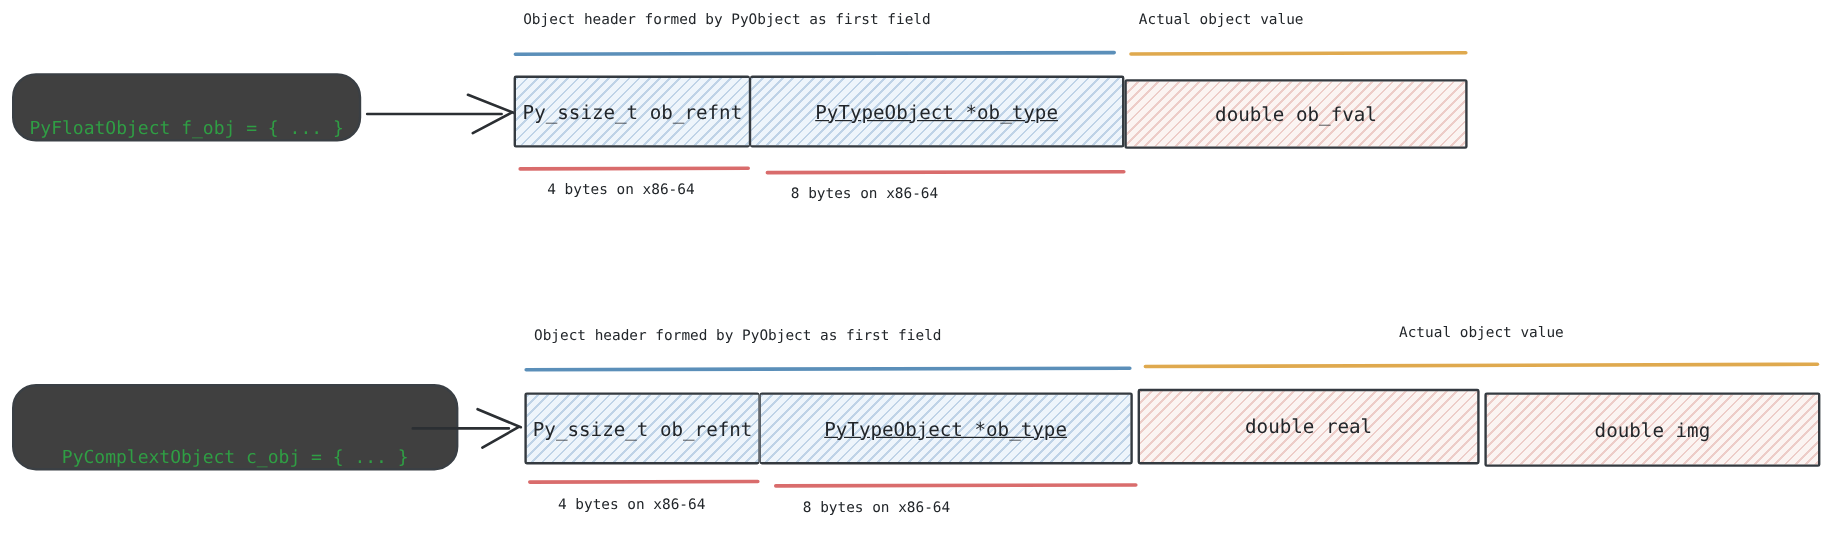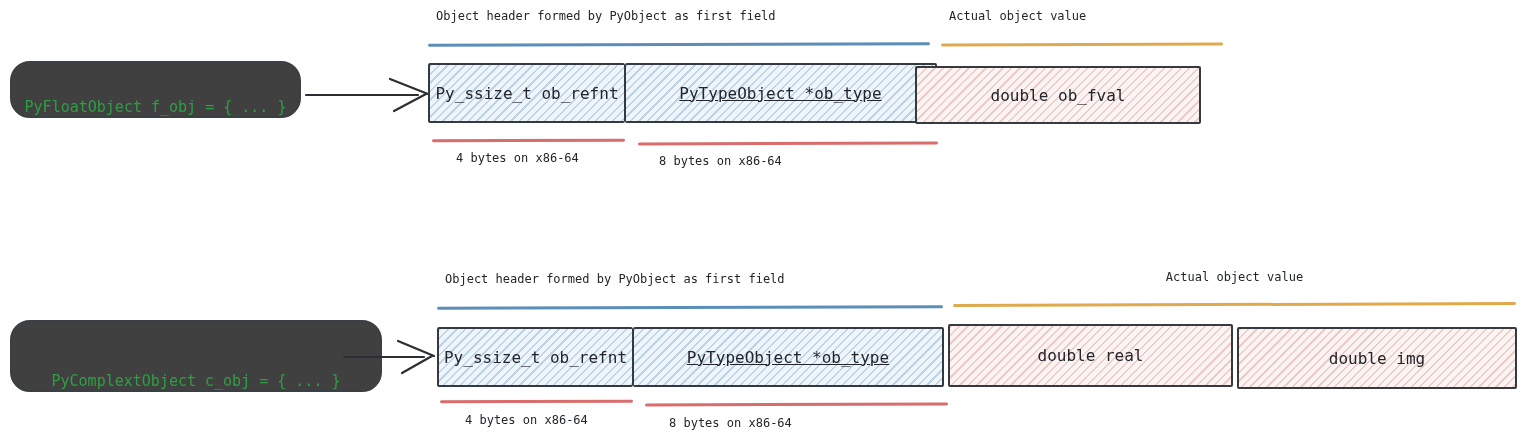--- a/index.html
+++ b/index.html
@@ -117,21 +117,21 @@
 
   <div class="section-label" style="left:949px; top:9px;">Actual object value</div>
   <div class="rule rule-orange" style="left:941px; top:43px; width:282px;"></div>
 
   <div class="cell hatch-blue cell-joined-right" style="left:428px; top:63px; width:197px; height:60px;">
     <span>Py_ssize_t ob_refnt</span>
   </div>
   <div class="cell hatch-blue cell-joined-left" style="left:625px; top:63px; width:312px; height:60px;">
     <span>PyTypeObject *ob_type</span>
   </div>
-  <div class="cell hatch-pink" style="left:915px; top:66px; width:286px; height:58px;">
+  <div class="cell hatch-pink" style="left:937px; top:66px; width:286px; height:58px;">
     <span>double ob_fval</span>
   </div>
 
   <div class="rule rule-red" style="left:432px; top:139px; width:193px;"></div>
   <div class="rule rule-red" style="left:638px; top:142px; width:300px;"></div>
   <div class="size-note" style="left:456px; top:151px;">4 bytes on x86-64</div>
   <div class="size-note" style="left:659px; top:154px;">8 bytes on x86-64</div>
 
   <div class="code-pill" style="left:10px; top:320px; width:372px; height:72px;">
     <span>PyComplextObject c_obj = { ... }</span>

